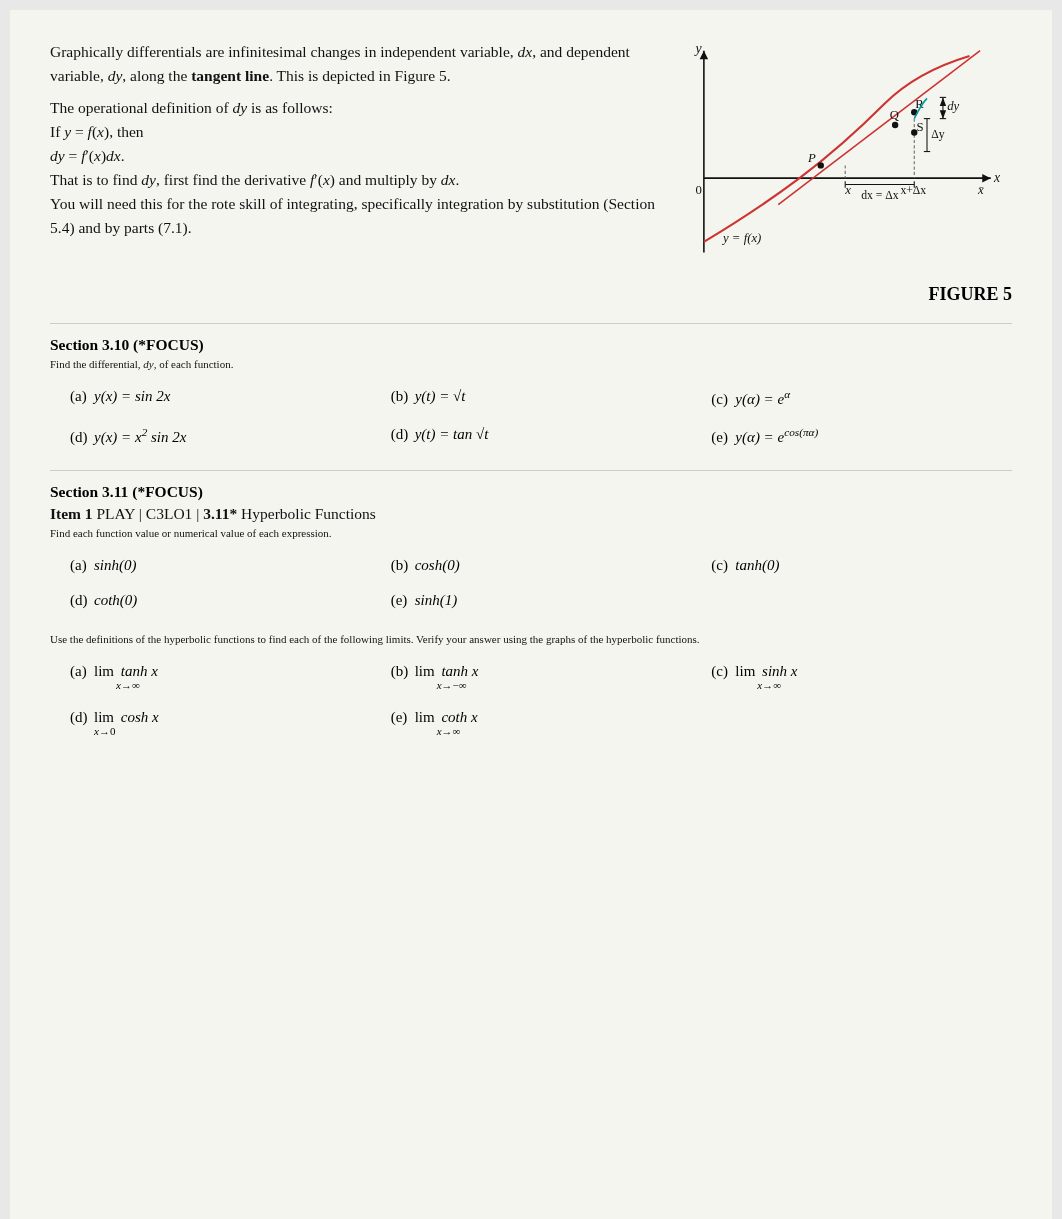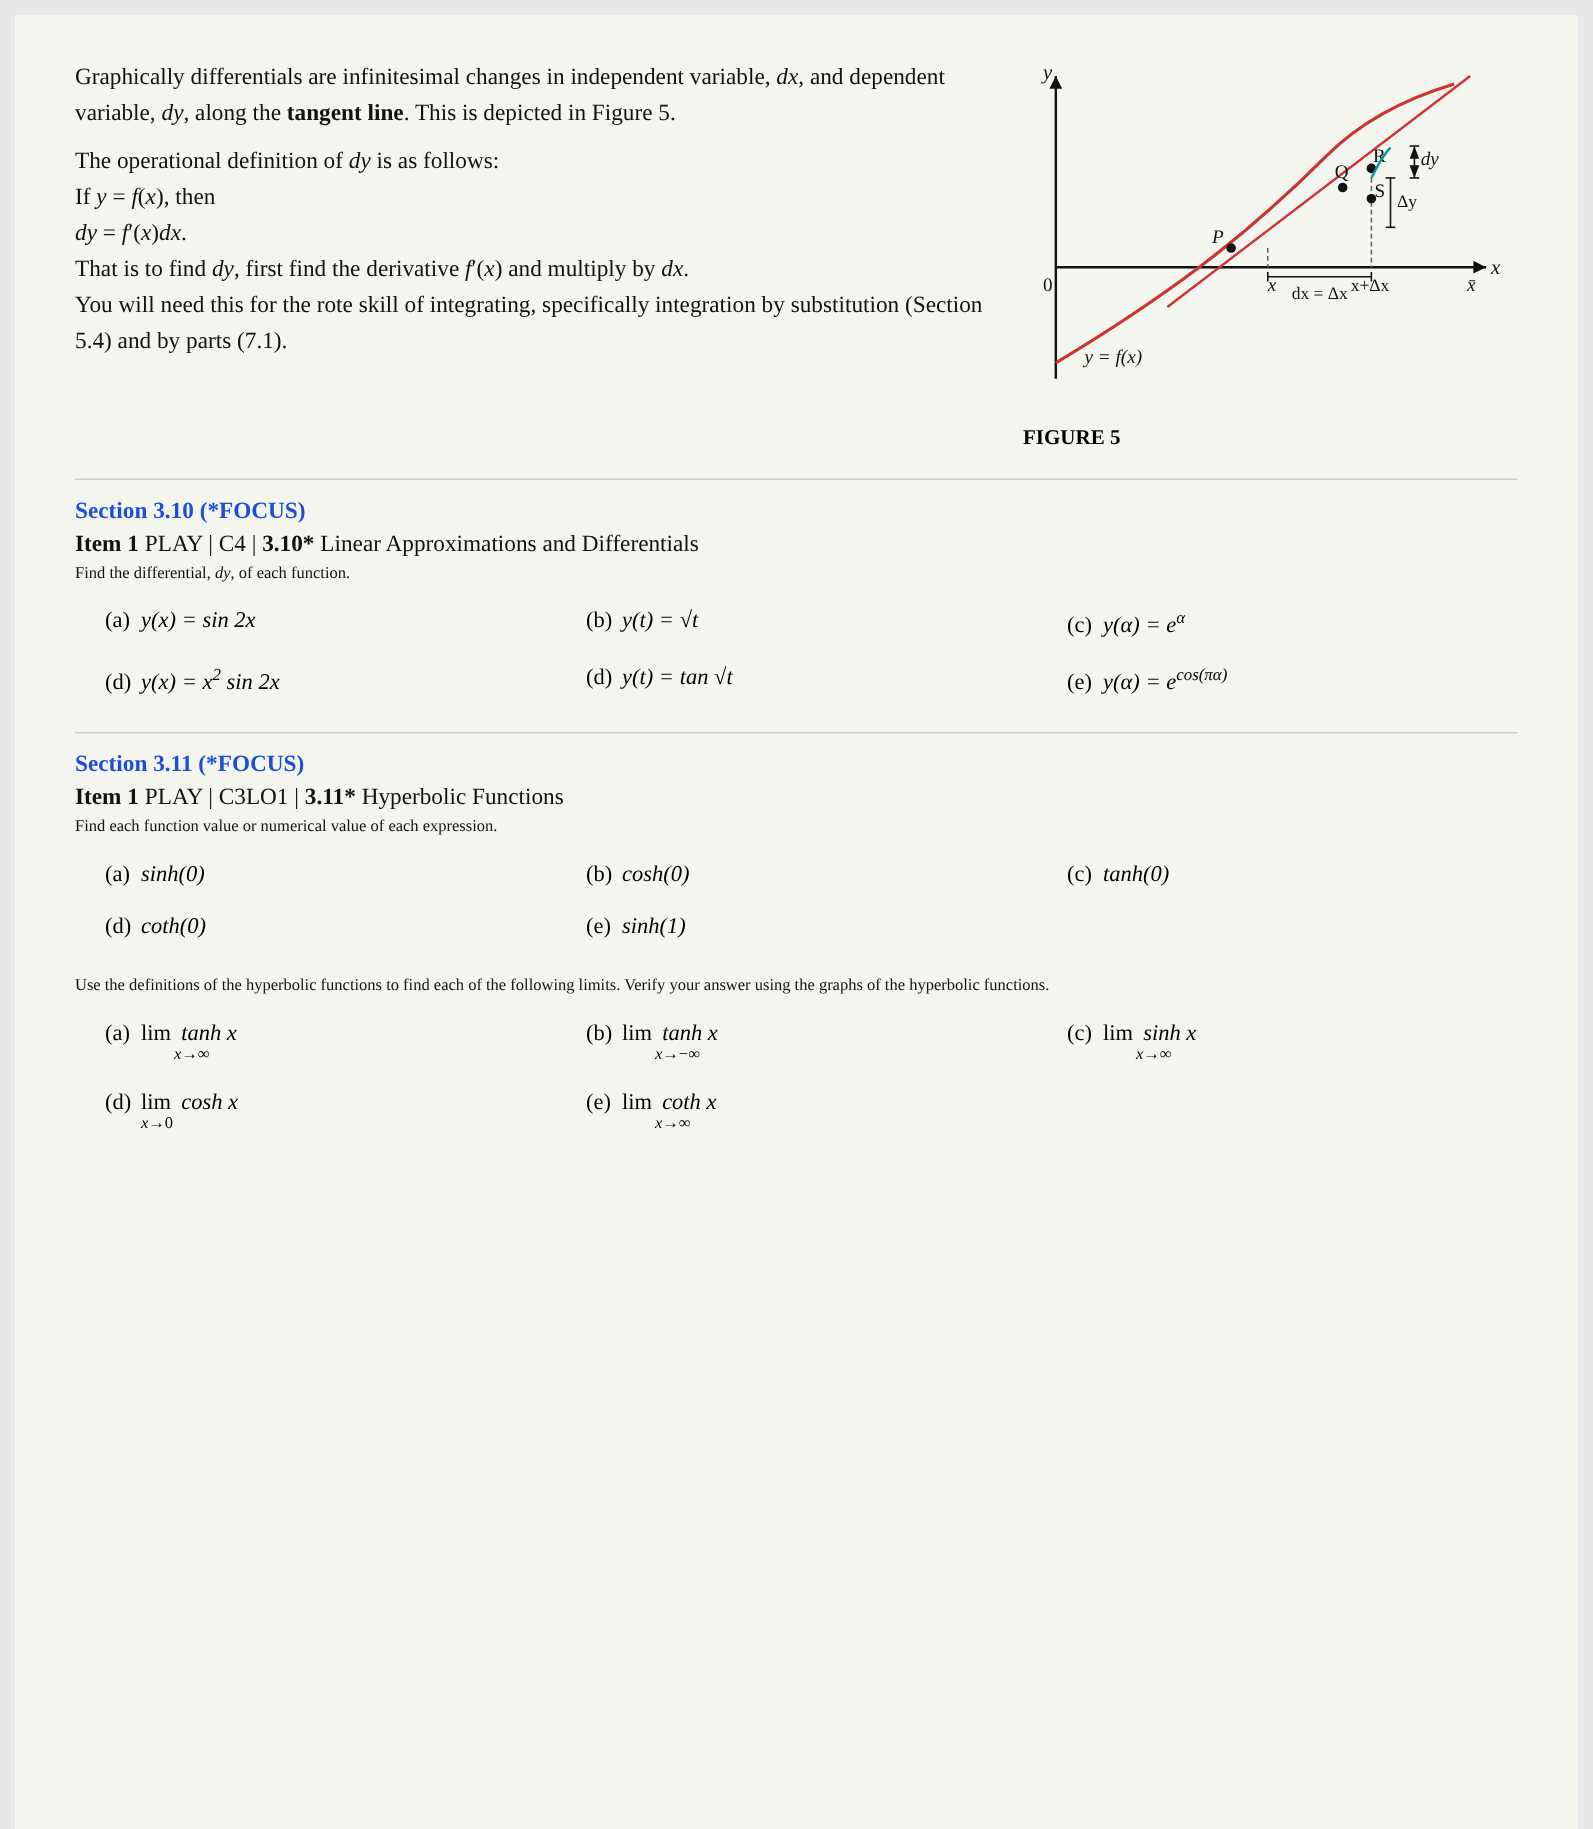--- a/index.html
+++ b/index.html
@@ -36,35 +36,35 @@
 
     .figure-block {
       width: 340px;
       flex-shrink: 0;
       position: relative;
     }
     .figure-svg {
       width: 100%;
     }
     .figure-caption {
-      font-size: 14px;
+      font-size: 18px;
       font-weight: bold;
       margin-top: 6px;
-      text-align: left;
+      text-align: right;
       padding-left: 10px;
     }
 
     .section-divider {
       border: none;
       border-top: 1px solid #ccc;
       margin: 12px 0;
     }
 
     .section-heading {
-      color: #1d4ed8;
+      color: #000000;
       font-weight: bold;
       font-size: 15.5px;
       margin-bottom: 4px;
     }
     .item-heading {
       font-size: 15.5px;
       margin-bottom: 4px;
       font-weight: normal;
       color: #111;
     }
@@ -187,24 +187,20 @@
         <text x="48" y="190" font-size="12" font-style="italic" fill="#111">y = f(x)</text>
       </svg>
       <div class="figure-caption">FIGURE 5</div>
     </div>
   </div>
 
   <hr class="section-divider">
 
   <div class="section-block">
     <div class="section-heading">Section 3.10 (*FOCUS)</div>
-    <div class="item-heading">
-      <span class="bold">Item 1</span>
-      <span> PLAY | C4 | </span><span class="bold">3.10*</span><span> Linear Approximations and Differentials</span>
-    </div>
     <div class="item-sub">Find the differential, <span class="italic">dy</span>, of each function.</div>
 
     <div class="problems-grid">
 
       <div class="prob">
         <span class="prob-label">(a)</span>
         <span class="math"><i>y</i>(<i>x</i>) = sin 2<i>x</i></span>
       </div>
       <div class="prob">
         <span class="prob-label">(b)</span>

